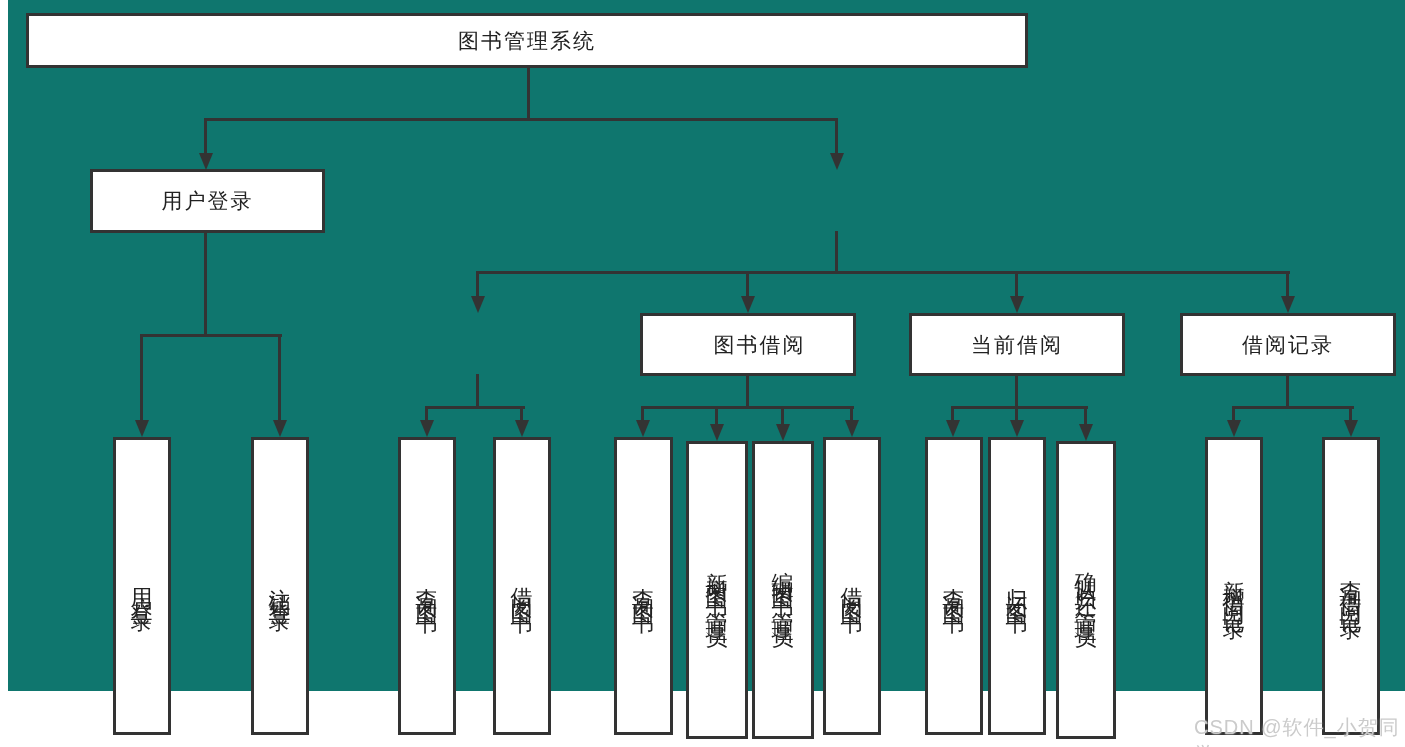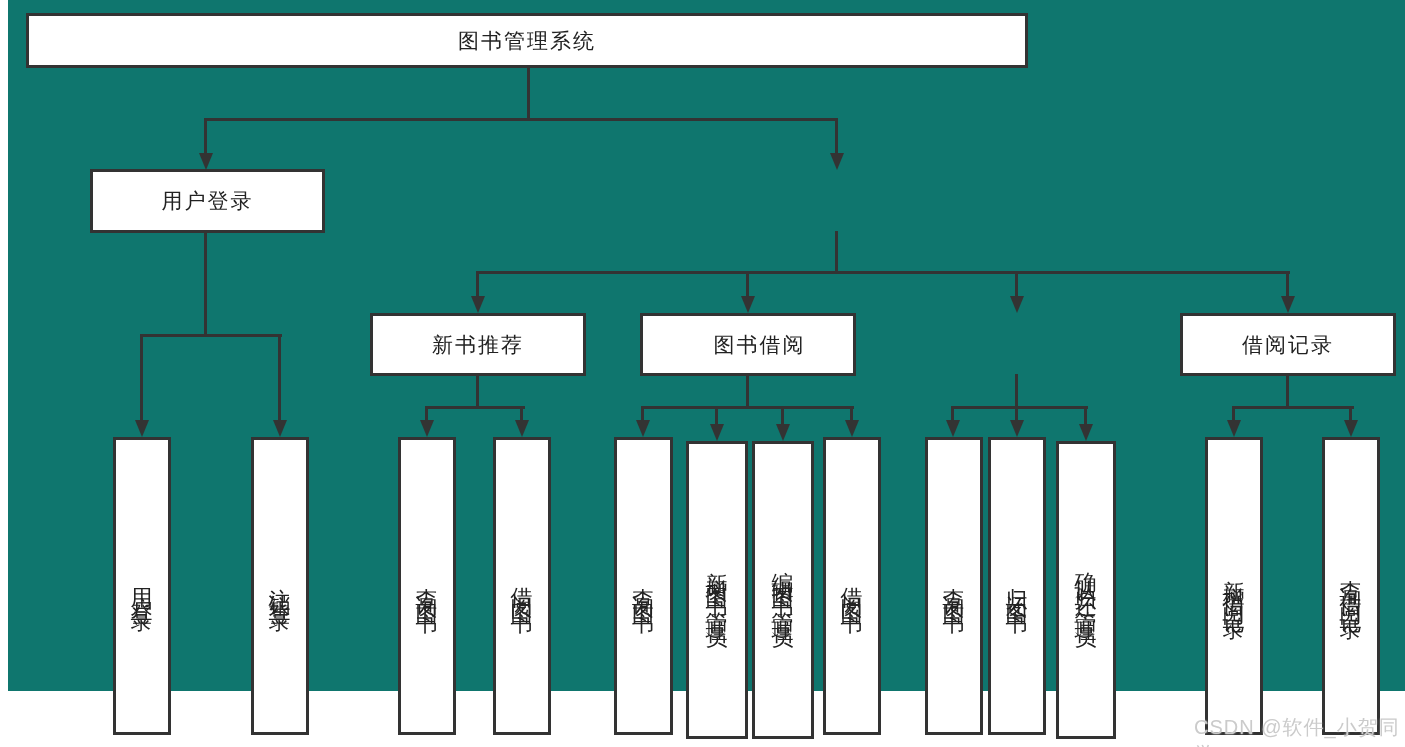--- a/index.html
+++ b/index.html
@@ -27,28 +27,28 @@
 
   <div class="box hbox" style="left:18px;top:13px;width:1002px;height:55px;">
     <span>图书管理系统</span>
   </div>
 
   <div class="box hbox" style="left:82px;top:169px;width:235px;height:64px;">
     <span>用户登录</span>
   </div>
 
 
-  <div class="box hbox" style="left:362px;top:313px;width:216px;height:63px;">
-    <span>新书推荐</span>
-  </div>
 
   <div class="box hbox" style="left:632px;top:313px;width:216px;height:63px;padding-left:23px;">
     <span>图书借阅</span>
   </div>
 
+  <div class="box hbox" style="left:901px;top:313px;width:216px;height:63px;">
+    <span>当前借阅</span>
+  </div>
 
   <div class="box hbox" style="left:1172px;top:313px;width:216px;height:63px;">
     <span>借阅记录</span>
   </div>
 
   <div class="box" style="left:105px;top:437px;width:58px;height:298px;">
     <span class="vtext">用户登录</span>
   </div>
 
   <div class="box" style="left:243px;top:437px;width:58px;height:298px;">

